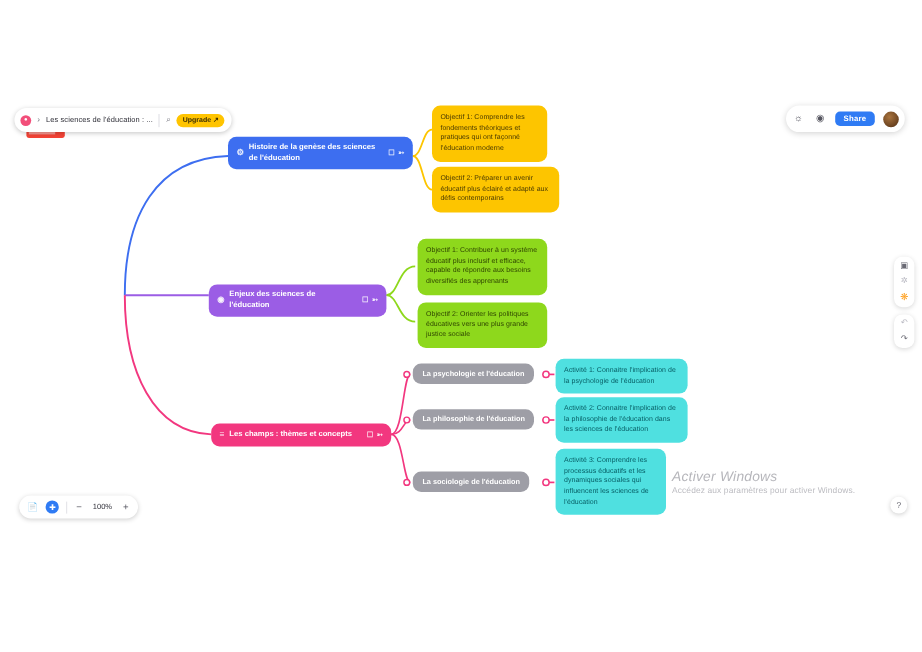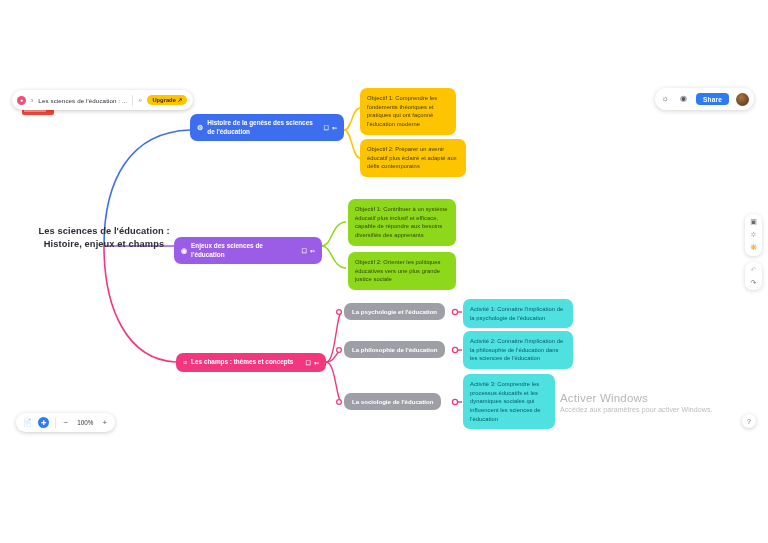--- a/index.html
+++ b/index.html
@@ -131,21 +131,21 @@
   .l-teal   { background: #4fe0e0; color: #065c63; }
 
   .gray-node {
     background: #9e9ea6; color: #ffffff;
     border-radius: 7px; padding: 5px 8px;
     font-size: 6.1px; font-weight: bold; white-space: nowrap;
   }
 
   
   .wm { position: absolute; left: 560px; top: 392px; z-index: 2; user-select: none; }
-  .wm-t { font-size: 11.5px; color: #b6b6bb; letter-spacing: .2px; }
+  .wm-t { font-size: 11.5px; color: #b6b6bb; letter-spacing: .2px; font-style: italic; }
   .wm-s { font-size: 7px; color: #bcbcc1; margin-top: 2px; letter-spacing: .1px; }
 </style>
 </head>
 <body>
 
 <div id="canvas">
 
   <svg id="edges" width="768" height="543">
 
     <path d="M104,246 C104,180 130,132 190,130" stroke="#3d6ef0" stroke-width="1.6" fill="none"></path>
@@ -206,21 +206,20 @@
 
   <div class="zoom-bar">
     <span class="zb-ico">📄</span>
     <span class="zb-blue">✚</span>
     <span class="zb-sep"></span>
     <span class="zb-btn">−</span>
     <span class="zb-pct">100%</span>
     <span class="zb-btn">+</span>
   </div>
 
-  <div class="node root">Les sciences de l'éducation : Histoire, enjeux et champs</div>
 
   <div class="node branch b-blue" style="left:190px; top:114px; width:154px;">
     <span class="b-ico">⚙</span>
     <span class="b-txt">Histoire de la genèse des sciences de l'éducation</span>
     <span class="b-acts">
       <span class="b-act">☐</span>
       <span class="b-act">➳</span>
     </span>
   </div>
   <div class="node leaf l-yellow" style="left:360px; top:88px; width:96px;">Objectif 1: Comprendre les fondements théoriques et pratiques qui ont façonné l'éducation moderne</div>

